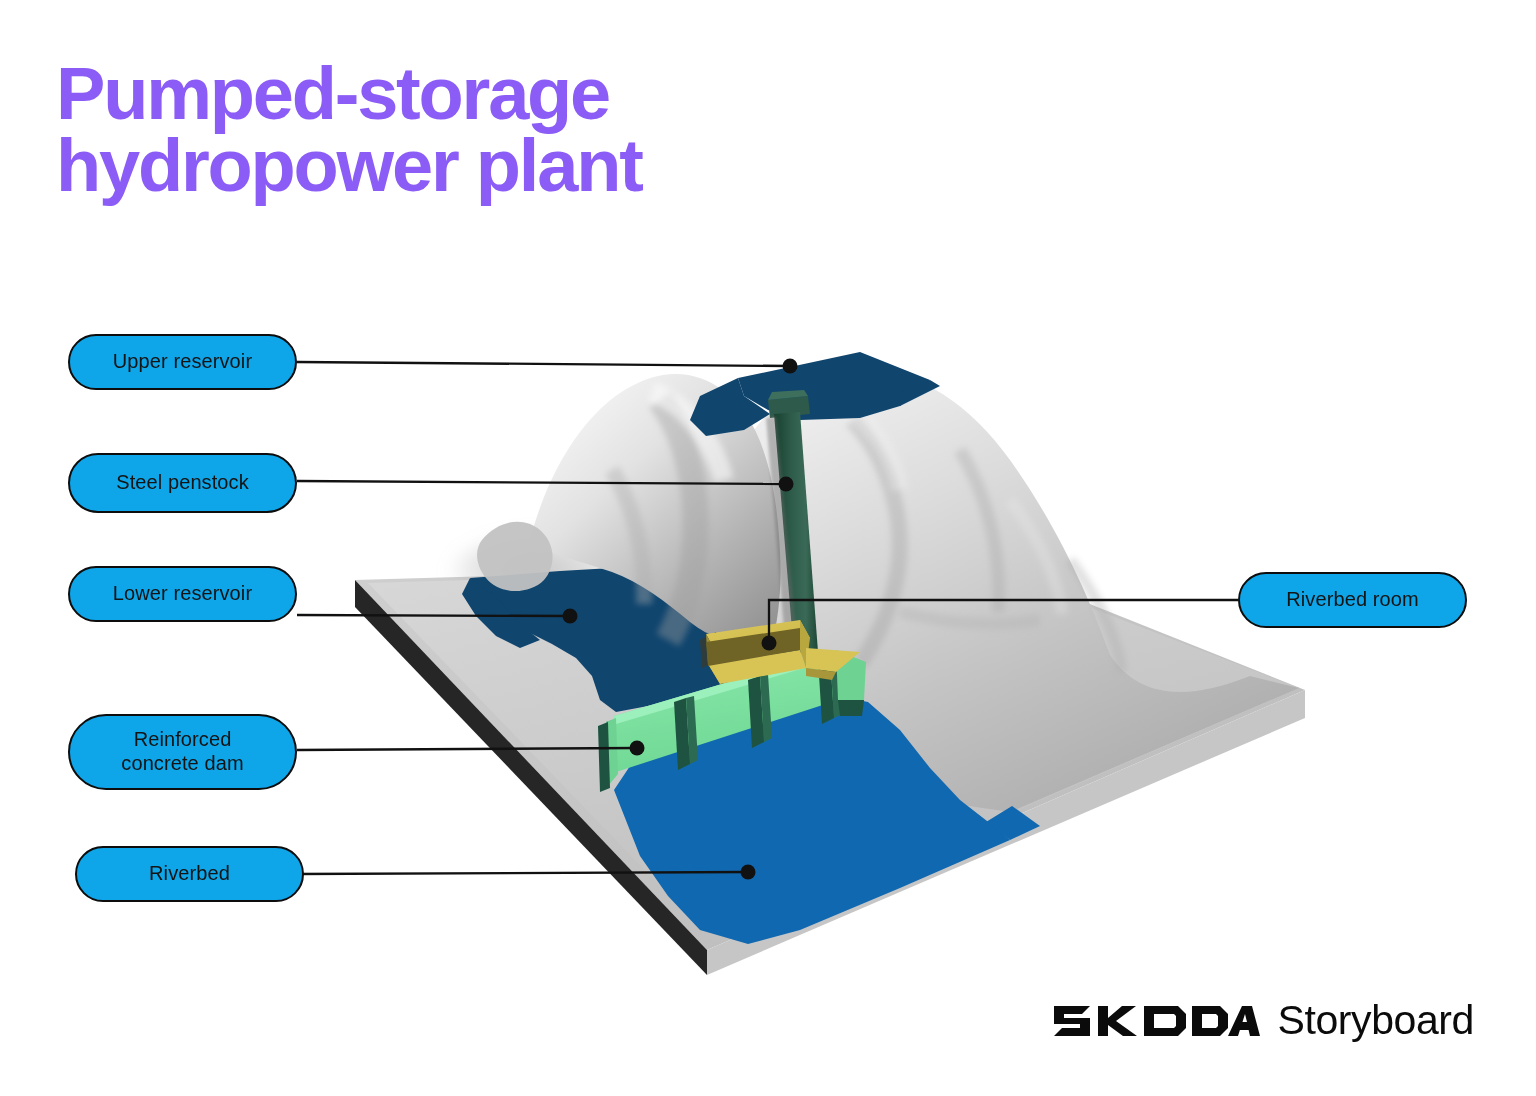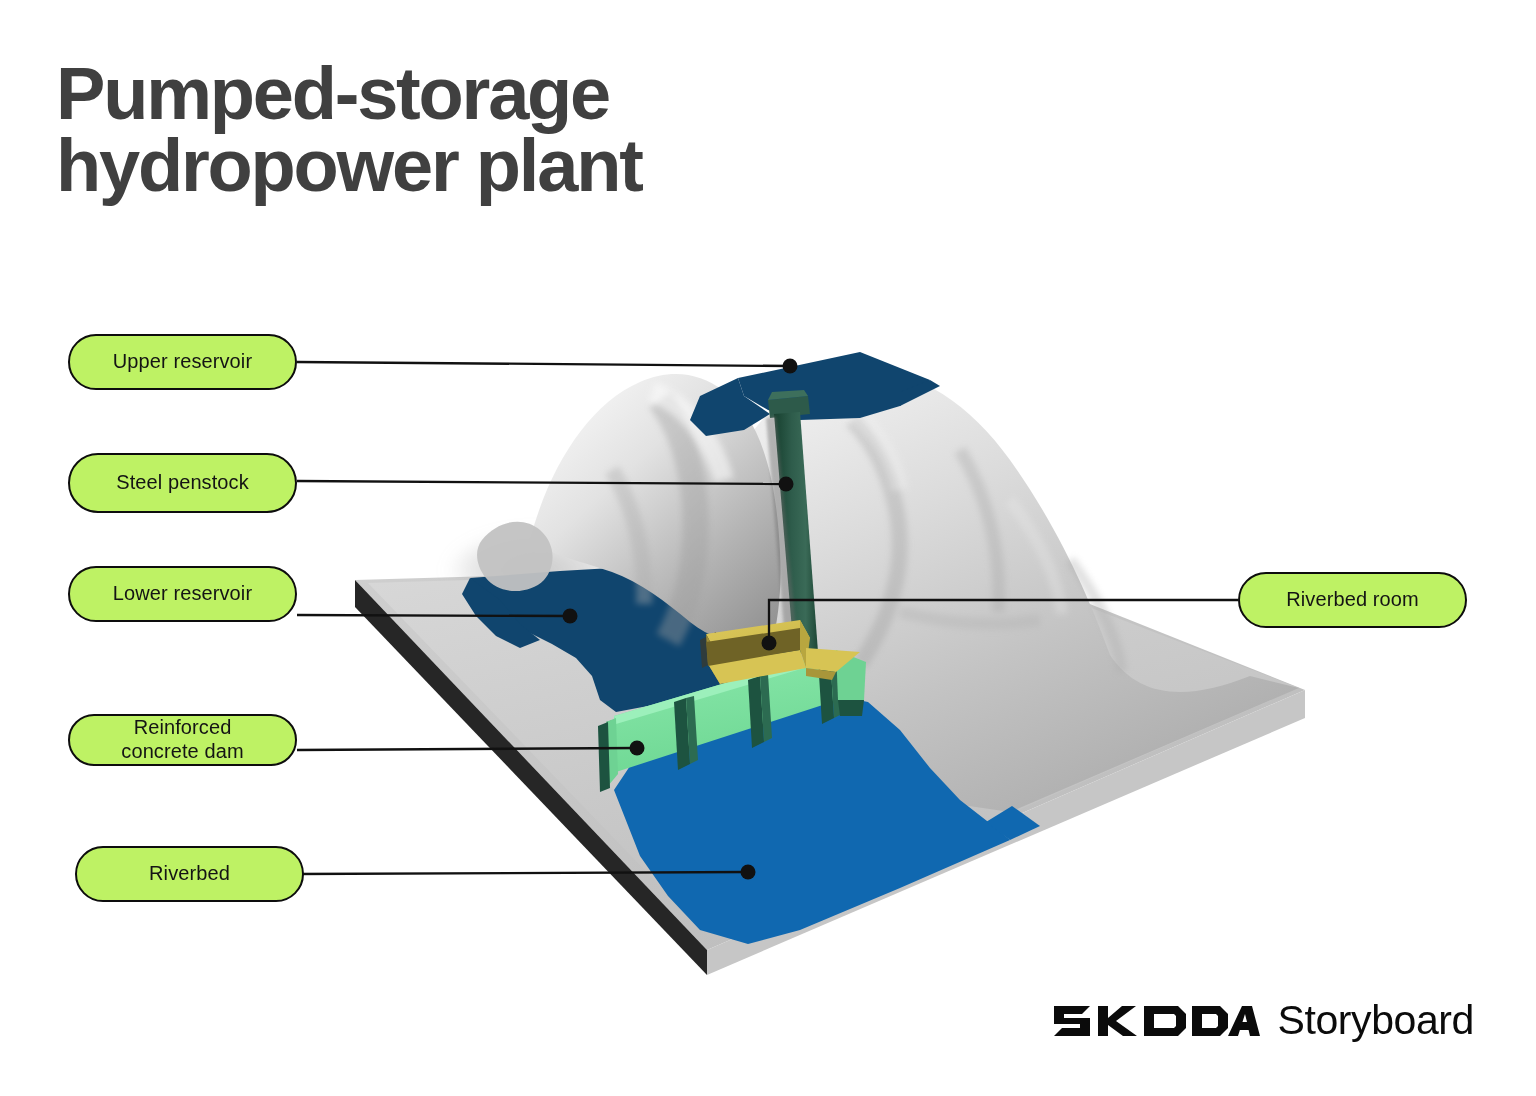--- a/index.html
+++ b/index.html
@@ -4,32 +4,32 @@
 <title>Pumped-storage hydropower plant</title>
 <style>
   html,body{margin:0;padding:0;background:#ffffff;}
   body{width:1536px;height:1096px;position:relative;overflow:hidden;
        font-family:"Liberation Sans","DejaVu Sans",sans-serif;
        -webkit-font-smoothing:antialiased;}
 
   
   #title{
     position:absolute;left:56px;top:58px;width:900px;
-    font-size:74px;line-height:0.97;font-weight:700;color:#404040;
+    font-size:74px;line-height:0.97;font-weight:700;color:#8b5cf6;
     letter-spacing:-2.2px;white-space:pre-line;
   }
 
   
   #scene{position:absolute;left:0;top:0;width:1536px;height:1096px;}
   #scene svg{display:block;}
 
   
   .pill{
     position:absolute;box-sizing:border-box;
-    border:2.4px solid #0d0d0d;border-radius:999px;background:#bef264;
+    border:2.4px solid #0d0d0d;border-radius:999px;background:#0ea5e9;
     display:flex;align-items:center;justify-content:center;
     text-align:center;color:#141414;
     font-size:20px;line-height:1.18;font-weight:400;
     letter-spacing:.1px;
     z-index:5;
   }
   .pill .txt{white-space:pre-line;padding:0 14px;}
 
   #logo{
     position:absolute;right:62px;bottom:52px;
@@ -255,21 +255,21 @@
 
 <div class="pill" style="left:68px;top:334px;width:229px;height:56px;">
   <span class="txt">Upper reservoir</span>
 </div>
 <div class="pill" style="left:68px;top:453px;width:229px;height:60px;">
   <span class="txt">Steel penstock</span>
 </div>
 <div class="pill" style="left:68px;top:566px;width:229px;height:56px;">
   <span class="txt">Lower reservoir</span>
 </div>
-<div class="pill" style="left:68px;top:714px;width:229px;height:52px;">
+<div class="pill" style="left:68px;top:714px;width:229px;height:76px;">
   <span class="txt">Reinforced
 concrete dam</span>
 </div>
 <div class="pill" style="left:75px;top:846px;width:229px;height:56px;">
   <span class="txt">Riverbed</span>
 </div>
 <div class="pill" style="left:1238px;top:572px;width:229px;height:56px;">
   <span class="txt">Riverbed room</span>
 </div>
 

